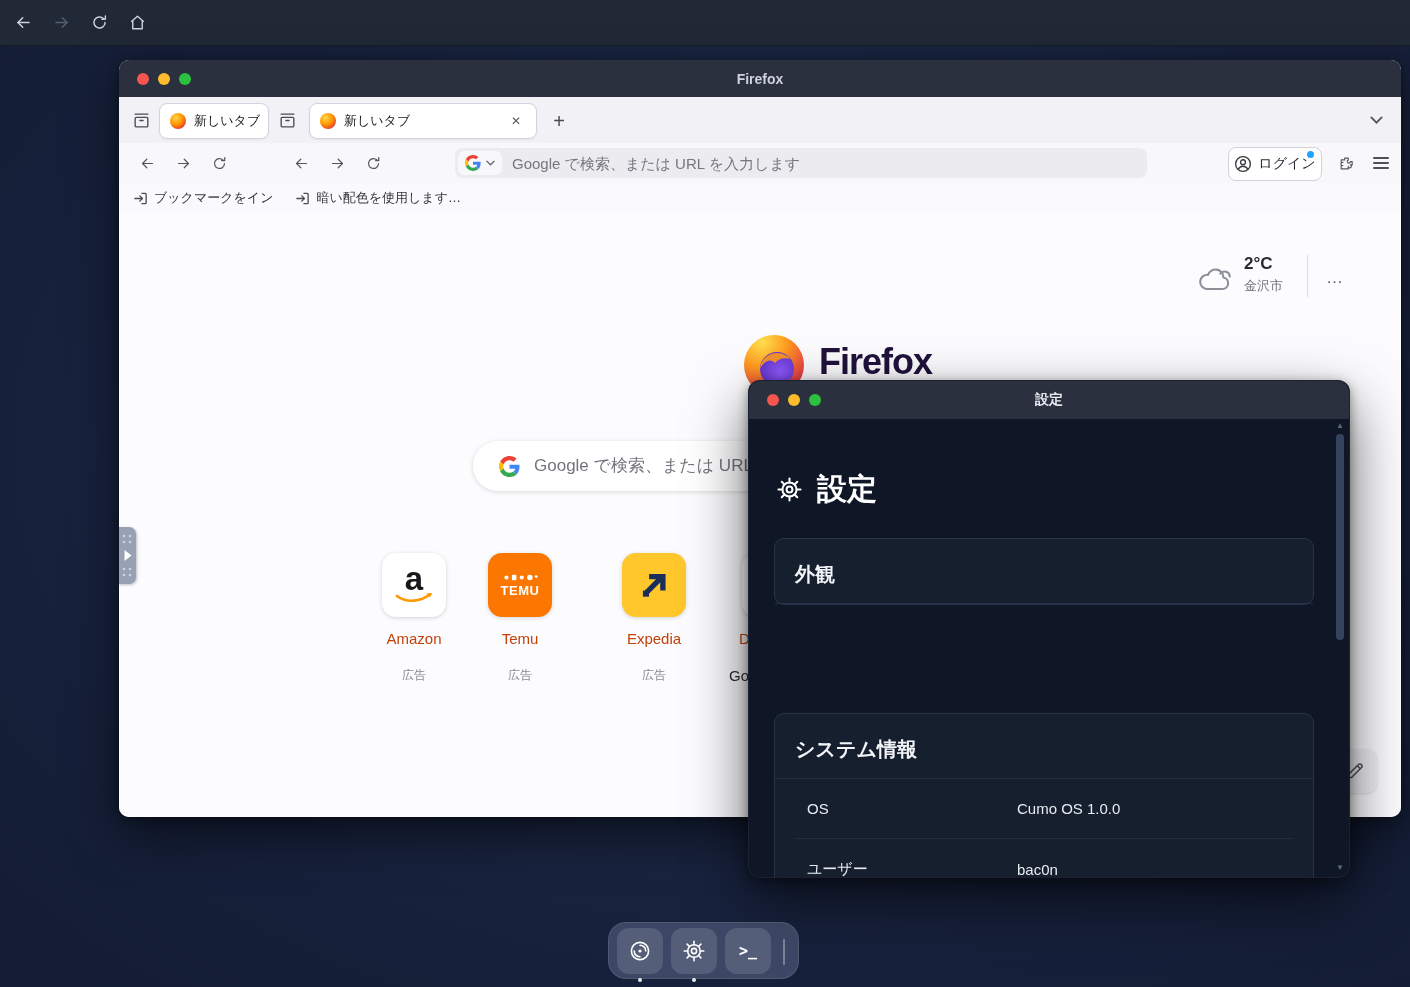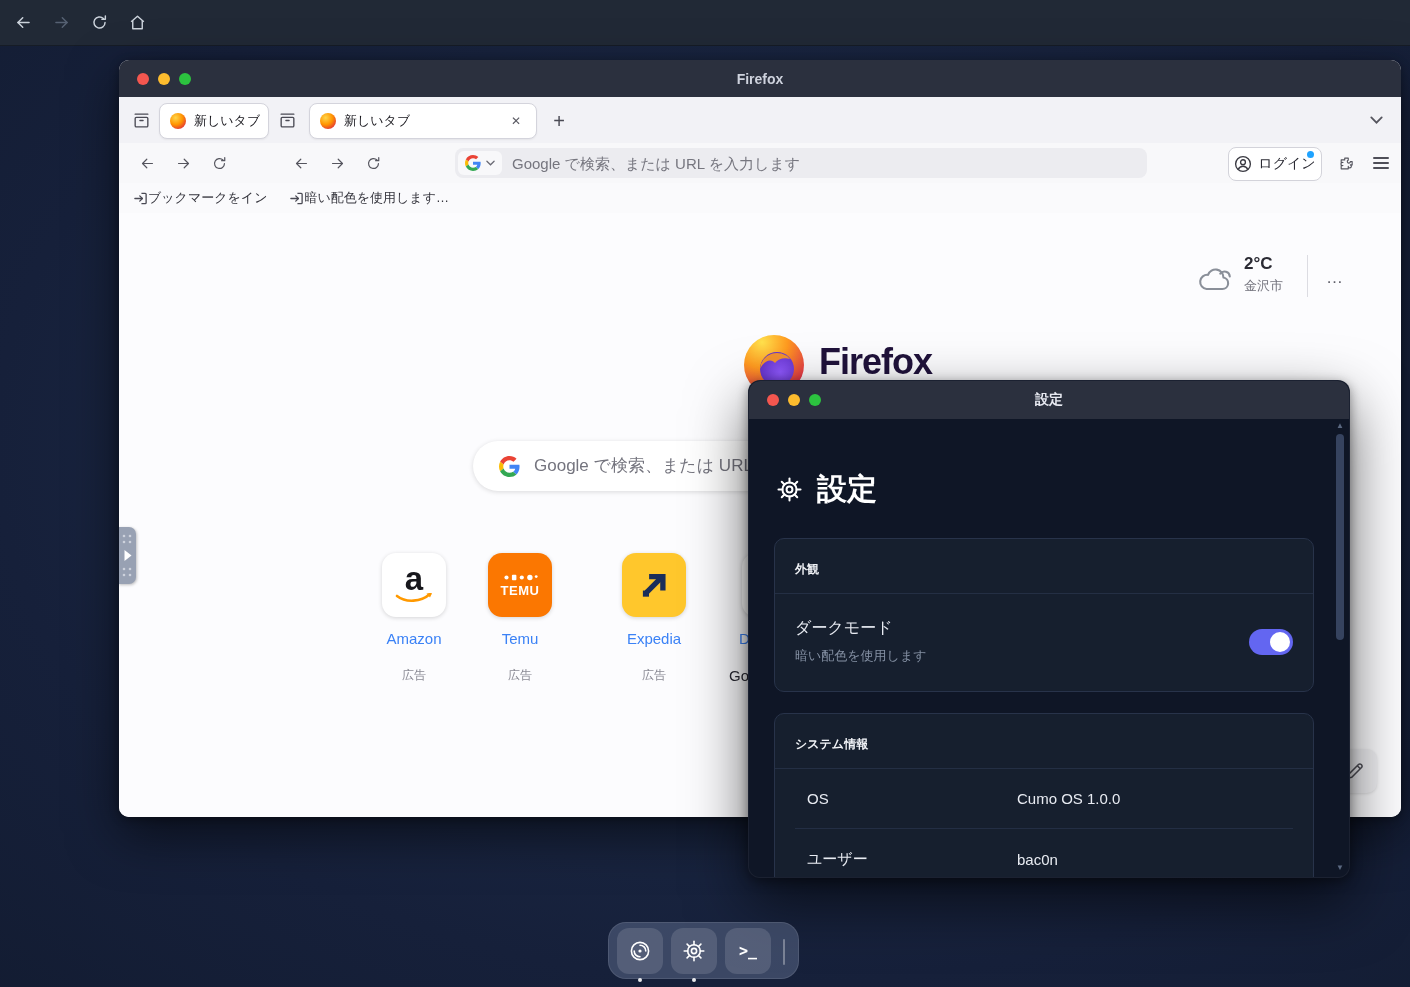--- a/index.html
+++ b/index.html
@@ -54,21 +54,21 @@
   .urlbar input::placeholder{color:#76767f;}
   .login-pill{position:absolute;left:1109px;top:4px;width:92px;height:32px;background:#fff;border:1px solid #d3d3da;
     border-radius:8px;display:flex;align-items:center;justify-content:center;gap:6px;color:#2a2a33;font-size:14px;}
   .login-pill svg{width:18px;height:18px;color:#3a3a42;}
   .notif-dot{position:absolute;right:7px;top:3px;width:7px;height:7px;border-radius:50%;}
   .puzzle-btn{left:1213px;} .menu-btn{left:1248px;}
   .hamb{width:16px;height:12px;display:flex;flex-direction:column;justify-content:space-between;}
   .hamb i{height:1.8px;background:#4f4f58;border-radius:1px;}
   
   .bmbar{position:absolute;left:0;top:123px;right:0;height:30px;background:#fafafc;border-bottom:1px solid #e8e8ed;display:flex;align-items:center;}
-  .bm{display:flex;align-items:center;margin-left:14px;color:#35353d;font-size:13px;}
+  .bm{display:flex;align-items:center;gap:6px;margin-left:14px;color:#35353d;font-size:13px;}
   .bm svg{width:15px;height:15px;color:#4a4a54;}
   
   .content{position:absolute;left:0;top:153px;right:0;bottom:0;background:#fcfcfe;border-radius:0 0 10px 10px;overflow:hidden;}
   .weather{position:absolute;left:1077px;top:38px;display:flex;align-items:center;}
   .weather .cloud{width:38px;height:29px;margin-top:10px;}
   .weather .wt{margin-left:10px;}
   .weather .temp{font-size:17px;font-weight:bold;color:#2a2a33;}
   .weather .city{font-size:13px;color:#73737d;margin-top:3px;}
   .weather .vdiv{width:1px;height:42px;background:#dcdce2;margin:4px 0 0 24px;}
   .weather .more{margin:8px 0 0 18px;color:#5e5e68;font-size:17px;letter-spacing:2px;}
@@ -76,21 +76,21 @@
   .fxword{position:absolute;left:700px;top:128px;font-size:36px;font-weight:bold;color:#20123b;letter-spacing:-1px;}
   .ntsearch{position:absolute;left:354px;top:228px;width:580px;height:50px;background:#fff;border-radius:26px;
     box-shadow:0 1px 5px rgba(0,0,0,.14);display:flex;align-items:center;}
   .ntsearch svg.g{width:21px;height:21px;margin-left:26px;flex:none;}
   .ntsearch input{flex:1;border:none;outline:none;background:transparent;font-size:17px;color:#3a3a42;padding:0 14px;
     font-family:"Liberation Sans",sans-serif;}
   .ntsearch input::placeholder{color:#74747e;}
   .tile{position:absolute;top:340px;width:96px;text-align:center;}
   .tile .card{width:64px;height:64px;margin:0 auto;border-radius:14px;background:#fff;box-shadow:0 1px 4px rgba(0,0,0,.16);
     display:flex;flex-direction:column;align-items:center;justify-content:center;}
-  .tile .tl{margin-top:13px;font-size:15px;color:#3b82f6;}
+  .tile .tl{margin-top:13px;font-size:15px;color:#c2410c;}
   .tile .tb{margin-top:20px;font-size:12px;color:#8a8a94;}
   .card.temu{background:#fb7701;} .card.exp{background:#ffc72c;}
   .amz-a{font-size:33px;font-weight:bold;color:#17171c;line-height:26px;}
   .amz-smile{width:40px;height:12px;margin-top:1px;}
   .temu-marks{width:36px;height:9px;}
   .temu-txt{color:#fff;font-weight:bold;font-size:13px;letter-spacing:.5px;margin-top:1px;}
   .exp-arrow{width:40px;height:40px;}
   .edit-btn{position:absolute;left:1214px;top:536px;width:44px;height:44px;border-radius:10px;background:#f1f1f4;
     box-shadow:0 1px 3px rgba(0,0,0,.12);display:flex;align-items:center;justify-content:center;color:#515159;}
   .edit-btn svg{width:22px;height:22px;}
@@ -99,21 +99,21 @@
   
   .setwin{position:absolute;left:748px;top:380px;width:600px;height:496px;border-radius:12px;background:#0f1626;
     box-shadow:0 24px 60px rgba(0,0,0,.6),0 3px 12px rgba(0,0,0,.4);z-index:30;overflow:hidden;
     border:1px solid rgba(255,255,255,.05);}
   .setwin .titlebar{background:#2b303e;border-radius:11px 11px 0 0;height:38px;}
   .set-head{position:absolute;left:27px;top:88px;display:flex;align-items:center;gap:14px;color:#fff;}
   .set-head svg{width:27px;height:27px;}
   .set-head .ht{font-size:30px;font-weight:bold;}
   .card{box-sizing:border-box;}
   .scard{position:absolute;left:25px;width:540px;background:#161f2e;border:1px solid #28334a;border-radius:10px;box-sizing:border-box;}
-  .scard .shead{padding:22px 20px 15px 20px;font-size:12px;font-weight:bold;color:#f2f4f8;border-bottom:1px solid #242f44;}
+  .scard .shead{padding:22px 20px 15px 20px;font-size:20px;font-weight:bold;color:#f2f4f8;border-bottom:1px solid #242f44;}
   .approw{display:flex;align-items:center;padding:24px 20px 26px 20px;}
   .approw .lbl{font-size:16px;color:#e8ebf2;}
   .approw .desc{font-size:13px;color:#8490a3;margin-top:8px;}
   .toggle{margin-left:auto;width:44px;height:26px;border-radius:13px;position:relative;flex:none;}
   .toggle .knob{position:absolute;top:3px;right:3px;width:20px;height:20px;border-radius:50%;background:#fff;}
   .sysrow{display:flex;align-items:center;padding:21px 20px 21px 32px;}
   .sysrow .k{width:210px;font-size:15px;color:#e8ebf2;}
   .sysrow .v{font-size:15px;color:#e8ebf2;}
   .sysdiv{border-top:1px solid #232e44;margin:0 20px;}
   .sscroll{position:absolute;right:2px;top:40px;width:14px;height:452px;}
@@ -430,29 +430,20 @@
           <line x1="5.1" y1="5.1" x2="7.5" y2="7.5"></line>
           <line x1="16.5" y1="16.5" x2="18.9" y2="18.9"></line>
           <line x1="5.1" y1="18.9" x2="7.5" y2="16.5"></line>
           <line x1="16.5" y1="7.5" x2="18.9" y2="5.1"></line>
         </svg>
       <span class="ht">設定</span>
     </div>
 
     <div class="scard" style="top:157px;">
       <div class="shead">外観</div>
-      <div class="approw">
-        <div>
-          <div class="lbl">ダークモード</div>
-          <div class="desc">暗い配色を使用します</div>
-        </div>
-        <div class="toggle" style="background:#6366f1;">
-          <span class="knob"></span>
-        </div>
-      </div>
     </div>
 
     <div class="scard" style="top:332px;height:240px;">
       <div class="shead">システム情報</div>
       <div class="sysrow">
         <span class="k">OS</span>
         <span class="v">Cumo OS 1.0.0</span>
       </div>
       <div class="sysdiv"></div>
       <div class="sysrow">

